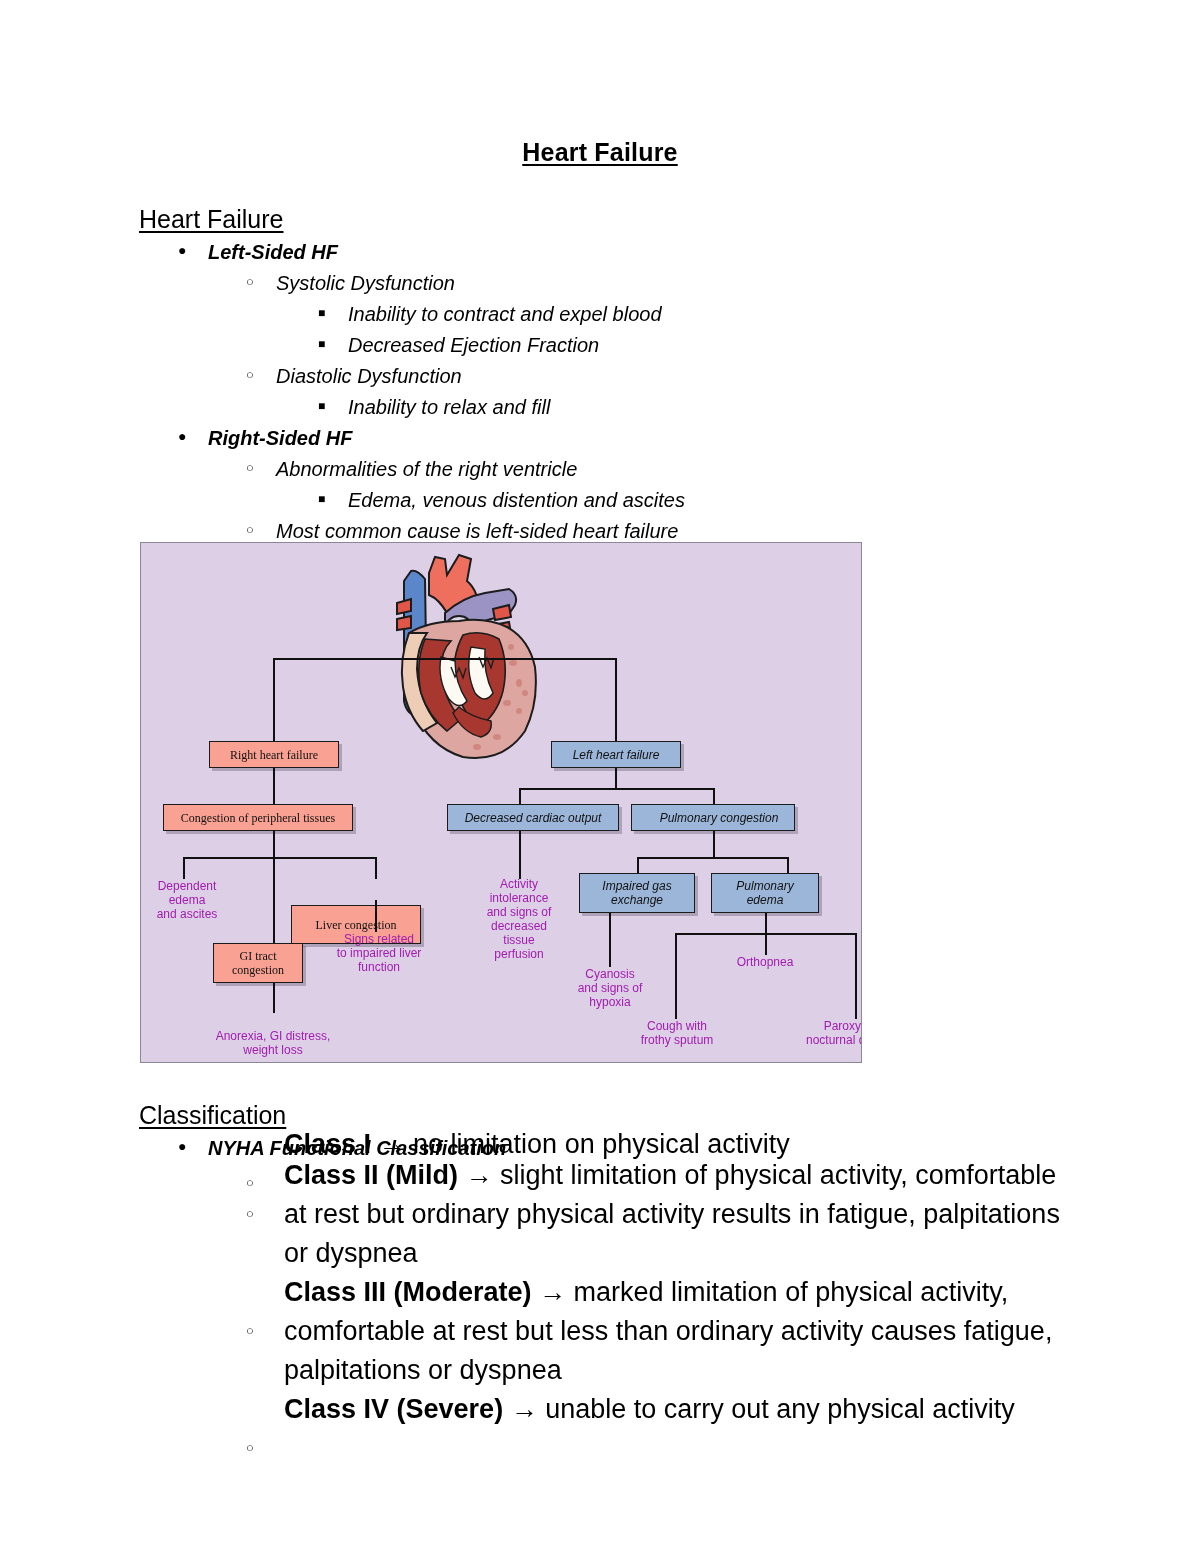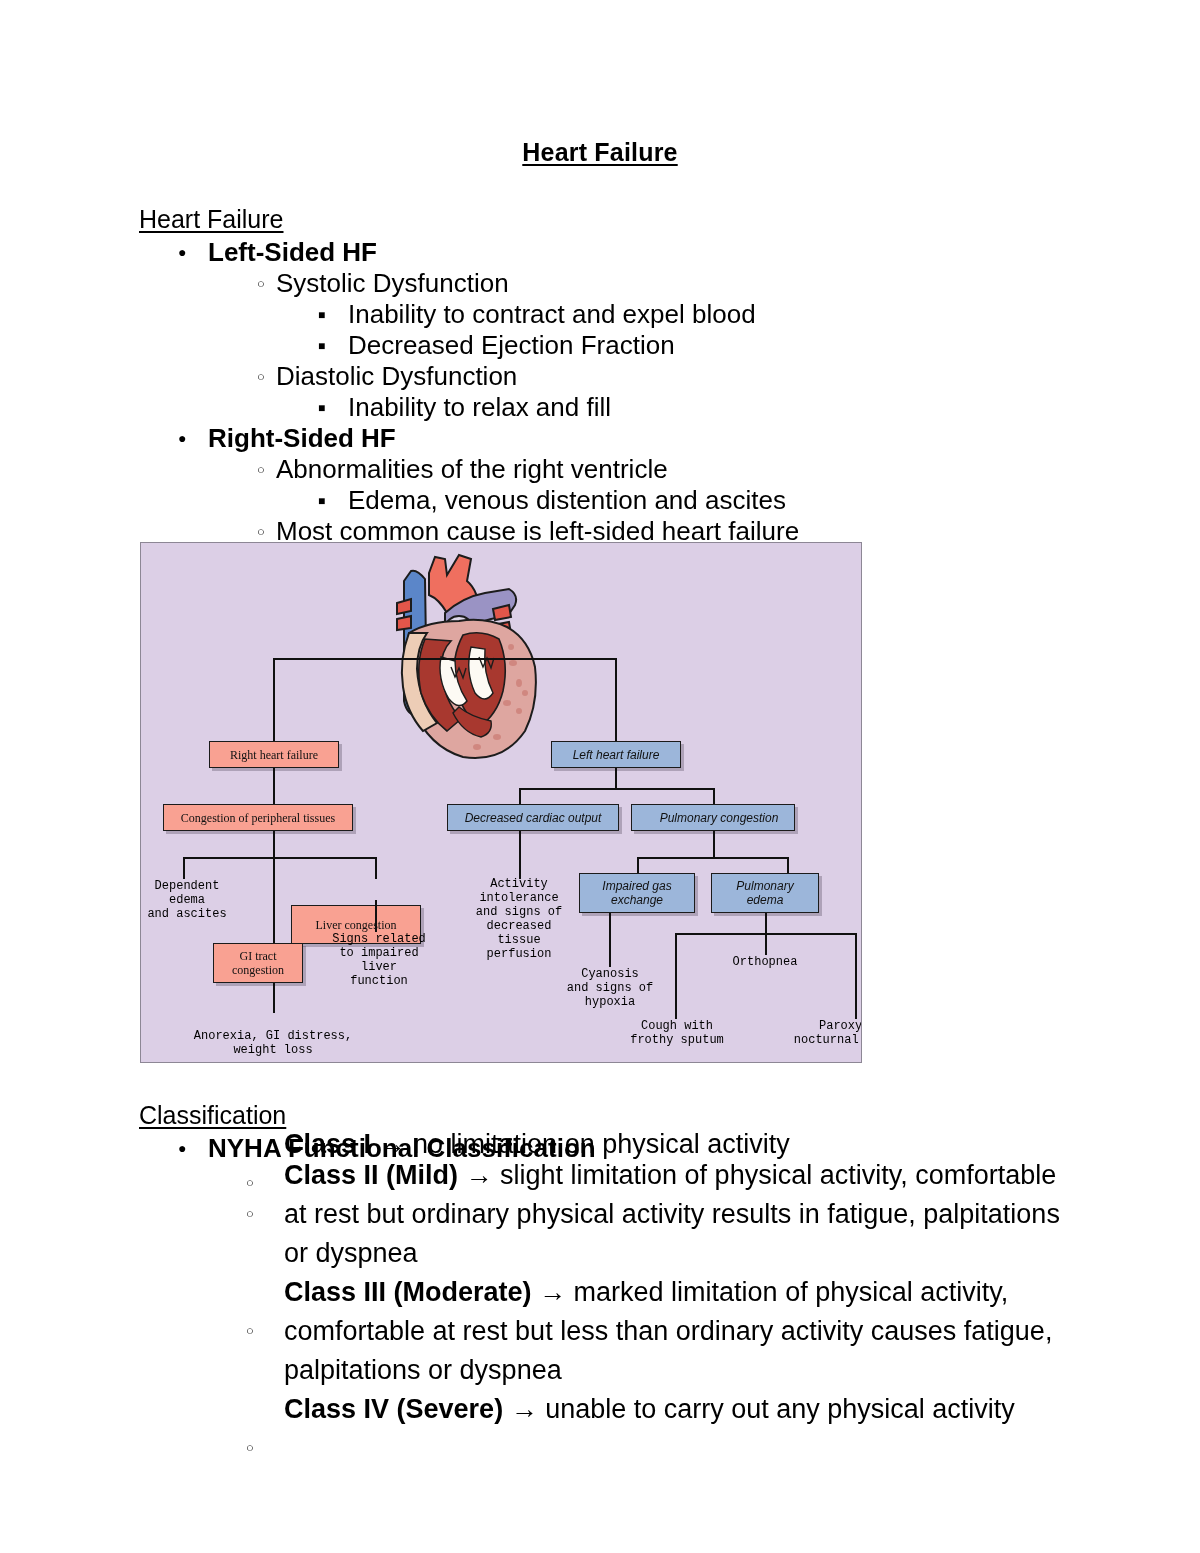--- a/index.html
+++ b/index.html
@@ -47,26 +47,27 @@
     font-weight: normal;
     text-decoration: underline;
     text-underline-offset: 3px;
     white-space: nowrap;
   }
   #sec-hf { top: 205px; }
   #sec-class { top: 1101px; }
 
   .lvl1, .lvl2, .lvl3 {
     position: absolute;
-    font-size: 26px;
+    font-size: 20px;
     line-height: 31px;
     white-space: nowrap;
+    font-style: italic;
   }
   .lvl1 { left: 178px; font-weight: bold; }
-  .lvl2 { left: 246px; text-align: center; }
+  .lvl2 { left: 246px; }
   .lvl3 { left: 318px; }
 
   .bullet-disc, .bullet-circle, .bullet-square {
     display: inline-block;
     width: 30px;
     vertical-align: baseline;
   }
   .bullet-disc::before  { content: "\25CF"; font-size: 14px; position: relative; top: -4px; }
   .bullet-circle::before{ content: "\25CB"; font-size: 13px; position: relative; top: -4px; }
   .bullet-square::before{ content: "\25A0"; font-size: 12px; position: relative; top: -4px; }
@@ -116,22 +117,21 @@
     padding: 1px 4px;
   }
   .fig-node.red  { background: #f9a192; font-family: Liberation Serif, serif; }
   .fig-node.blue { background: #9cb6da; font-style: italic; }
 
   .fig-text {
     position: absolute;
     font-size: 12px;
     line-height: 14px;
     text-align: center;
-    color: #000000;
-    font-family: Liberation Mono, monospace;
+    color: #a21caf;
   }
 
   .conn {
     position: absolute;
     background: #101010;
   }
   .conn.v { width: 2px; }
   .conn.h { height: 2px; }
 
   

